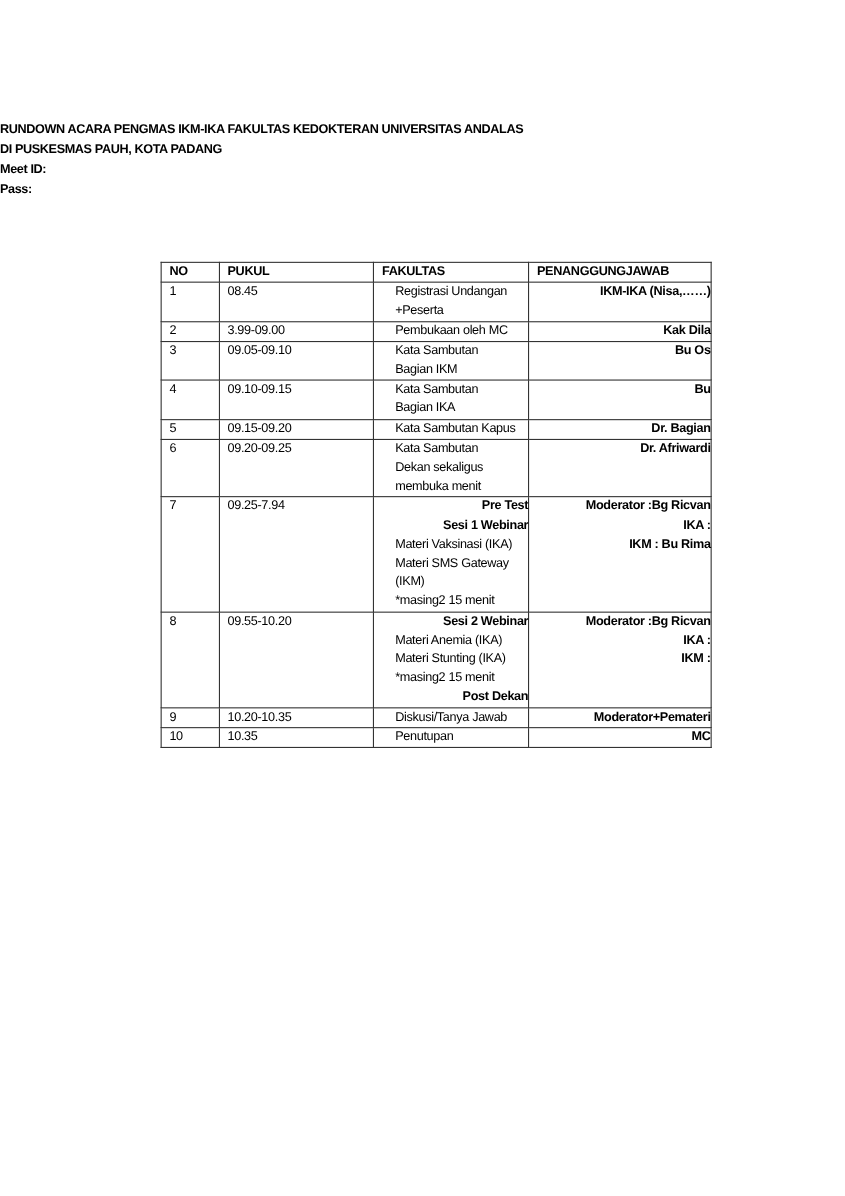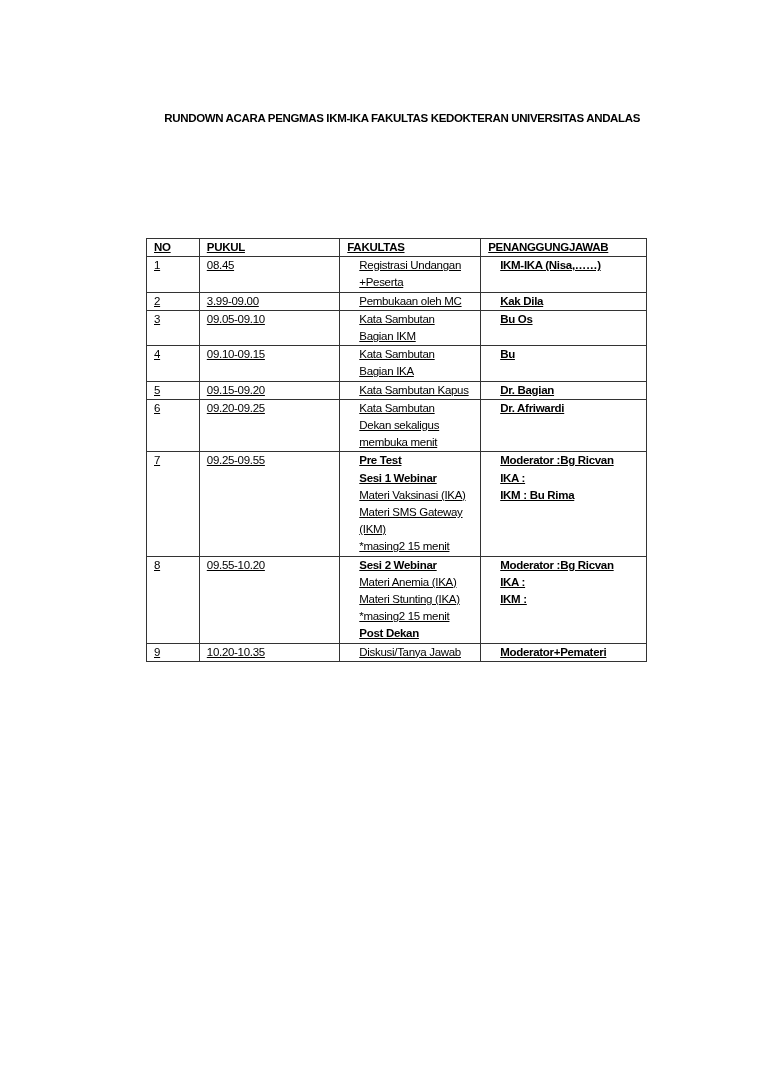--- a/index.html
+++ b/index.html
@@ -19,21 +19,21 @@
       position: absolute;
       left: 0; top: 0;
       width: 768px; height: 1087px;
       background: #fff;
     }
     .header {
       position: absolute;
       left: 0;
       top: 109px;
       width: 640px;
-      text-align: right;
+      text-align: left;
       font-weight: bold;
       font-size: 11.5px;
       line-height: 18px;
       letter-spacing: -0.35px;
     }
     .header div { white-space: nowrap; }
     .header .line1 { margin-left: 0px; }
     table.rundown {
       position: absolute;
       left: 146px;
@@ -43,36 +43,38 @@
       font-size: 11.5px;
       letter-spacing: -0.3px;
     }
     table.rundown td, table.rundown th {
       border: 1px solid #333;
       vertical-align: top;
       padding: 0 0 0 7px;
       line-height: 17.2px;
       text-align: left;
       white-space: nowrap;
-      text-decoration: underline;
     }
     table.rundown th { font-weight: bold; }
     col.c-no { width: 53px; }
     col.c-pukul { width: 141px; }
     col.c-keg { width: 141px; }
     col.c-pj { width: 166px; }
-    .b { font-weight: bold; }
+    .b { font-weight: bold; text-align: right; }
     .line { display: block; margin-left: 12px; }
   </style>
 </head>
 <body>
 
 <div class="page">
   <div class="header">
     <div class="line1">RUNDOWN ACARA PENGMAS IKM-IKA FAKULTAS KEDOKTERAN UNIVERSITAS ANDALAS</div>
+    <div>DI PUSKESMAS PAUH, KOTA PADANG</div>
+    <div>Meet ID:</div>
+    <div>Pass:</div>
   </div>
 
   <table class="rundown">
     <colgroup>
       <col class="c-no">
         <col class="c-pukul">
         <col class="c-keg">
         <col class="c-pj">
     </colgroup>
     <thead>
@@ -144,21 +146,21 @@
             <span class="line">Kata Sambutan</span>
             <span class="line">Dekan sekaligus</span>
             <span class="line">membuka menit</span>
           </td>
           <td>
             <span class="line b">Dr. Afriwardi</span>
           </td>
         </tr>
         <tr>
           <td>7</td>
-          <td>09.25-09.55</td>
+          <td>09.25-7.94</td>
           <td>
             <span class="line b">Pre Test</span>
             <span class="line b">Sesi 1 Webinar</span>
             <span class="line">Materi Vaksinasi (IKA)</span>
             <span class="line">Materi SMS Gateway</span>
             <span class="line">(IKM)</span>
             <span class="line">*masing2 15 menit</span>
           </td>
           <td>
             <span class="line b">Moderator :Bg Ricvan</span>
@@ -185,15 +187,25 @@
         <tr>
           <td>9</td>
           <td>10.20-10.35</td>
           <td>
             <span class="line">Diskusi/Tanya Jawab</span>
           </td>
           <td>
             <span class="line b">Moderator+Pemateri</span>
           </td>
         </tr>
+        <tr>
+          <td>10</td>
+          <td>10.35</td>
+          <td>
+            <span class="line">Penutupan</span>
+          </td>
+          <td>
+            <span class="line b">MC</span>
+          </td>
+        </tr>
       </tbody>
   </table>
 </div>
 
 </body></html>

